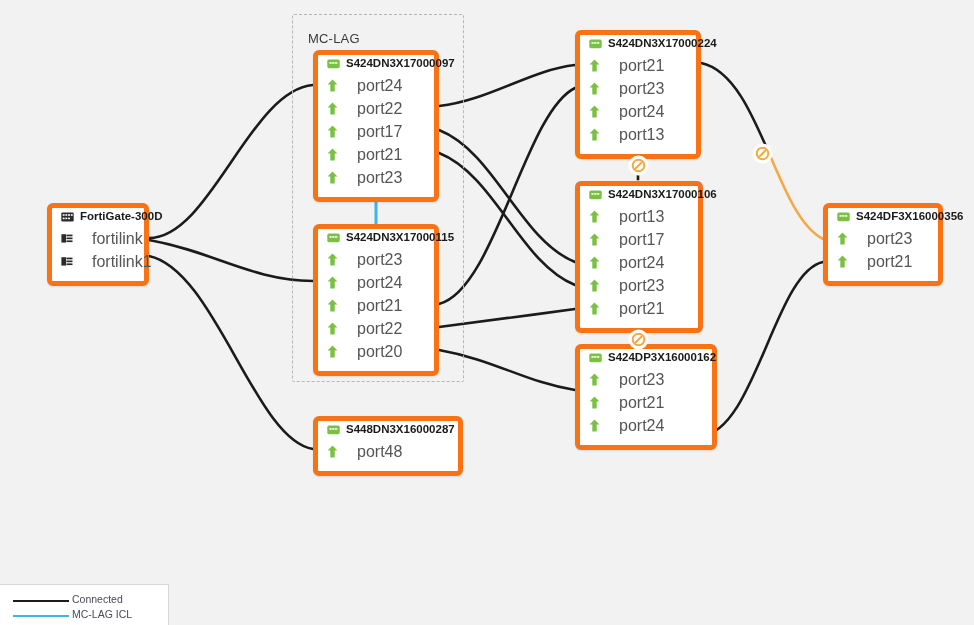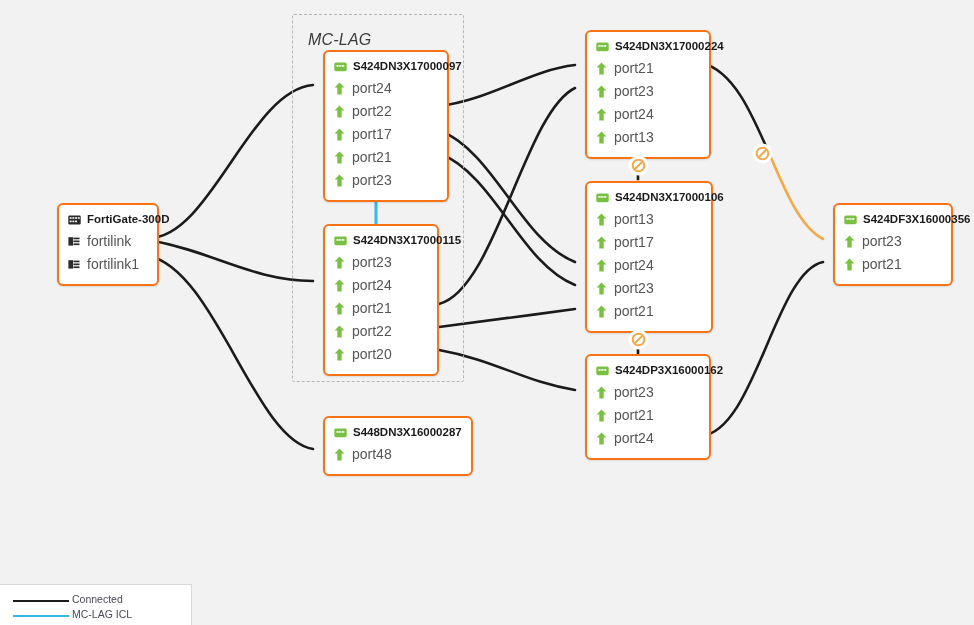--- a/index.html
+++ b/index.html
@@ -32,54 +32,52 @@
 
   
   .group-box {
     position: absolute;
     border: 1px dashed #b6b6b6;
     border-radius: 2px;
     background: transparent;
   }
   .group-label {
     position: absolute;
-    font-size: 16px;
+    font-size: 13px;
     color: #3a3a3a;
     letter-spacing: .2px;
     white-space: nowrap;
-    font-style: italic;
   }
 
   
   .node {
     position: absolute;
     background: #ffffff;
-    border: 2px solid #f97316;
+    border: 5px solid #f97316;
     border-radius: 6px;
     box-shadow: 0 1px 2px rgba(0,0,0,.10);
     box-sizing: border-box;
-    padding: 7px 10px 8px 9px;
-    margin-left: 10px;
+    padding: 1px 10px 8px 9px;
   }
   .node-title {
     display: flex;
     align-items: center;
     gap: 6px;
     font-size: 11.5px;
     font-weight: bold;
     color: #1a1a1a;
     white-space: nowrap;
     margin-bottom: 3px;
     line-height: 15px;
   }
   .port-row {
     display: flex;
     align-items: center;
-    gap: 7px;
-    font-size: 14px;
+    gap: 19px;
+    font-size: 16px;
     color: #555555;
     white-space: nowrap;
     height: 23px;
     line-height: 23px;
   }
 
   
   .ico {
     display: inline-flex;
     align-items: center;
@@ -102,21 +100,21 @@
     display: flex;
     align-items: center;
     justify-content: center;
   }
 
   
   .legend {
     position: absolute;
     left: 0;
     bottom: 0;
-    width: 192px;
+    width: 169px;
     background: #ffffff;
     border: 1px solid #d8d8d8;
     border-left: none;
     border-bottom: none;
     padding: 6px 0 4px 0;
     box-sizing: border-box;
   }
   .legend-row {
     display: flex;
     align-items: center;
@@ -266,21 +264,21 @@
         </div>
         <div class="port-row">
           <span class="ico ico-port">
             <svg viewBox="0 0 11 13" width="11" height="13">
               <path d="M5.5 0.4 L10.4 5.6 H7.7 V12.6 H3.3 V5.6 H0.6 Z" fill="#7ac143"></path>
             </svg>
           </span>
           <span>port23</span>
         </div>
       </div>
-      <div class="node" style="left: 313px; top: 224px; width: 116px; text-align: right;">
+      <div class="node" style="left: 313px; top: 224px; width: 126px; text-align: right;">
         <div class="node-title">
           <span class="ico ico-switch">
             <svg viewBox="0 0 13 11" width="13" height="11">
               <rect x="0.3" y="1.6" width="12.4" height="8.6" rx="1.6" fill="#7ac143"></rect>
               <rect x="2.4" y="4.2" width="2.3" height="1.5" fill="#ffffff"></rect>
               <rect x="5.2" y="4.2" width="2.3" height="1.5" fill="#ffffff"></rect>
               <rect x="8" y="4.2" width="2.3" height="1.5" fill="#ffffff"></rect>
             </svg>
           </span>
           <span>S424DN3X17000115</span>
@@ -438,21 +436,21 @@
         </div>
         <div class="port-row">
           <span class="ico ico-port">
             <svg viewBox="0 0 11 13" width="11" height="13">
               <path d="M5.5 0.4 L10.4 5.6 H7.7 V12.6 H3.3 V5.6 H0.6 Z" fill="#7ac143"></path>
             </svg>
           </span>
           <span>port21</span>
         </div>
       </div>
-      <div class="node" style="left: 575px; top: 354px; width: 126px;">
+      <div class="node" style="left: 575px; top: 344px; width: 142px;">
         <div class="node-title">
           <span class="ico ico-switch">
             <svg viewBox="0 0 13 11" width="13" height="11">
               <rect x="0.3" y="1.6" width="12.4" height="8.6" rx="1.6" fill="#7ac143"></rect>
               <rect x="2.4" y="4.2" width="2.3" height="1.5" fill="#ffffff"></rect>
               <rect x="5.2" y="4.2" width="2.3" height="1.5" fill="#ffffff"></rect>
               <rect x="8" y="4.2" width="2.3" height="1.5" fill="#ffffff"></rect>
             </svg>
           </span>
           <span>S424DP3X16000162</span>

